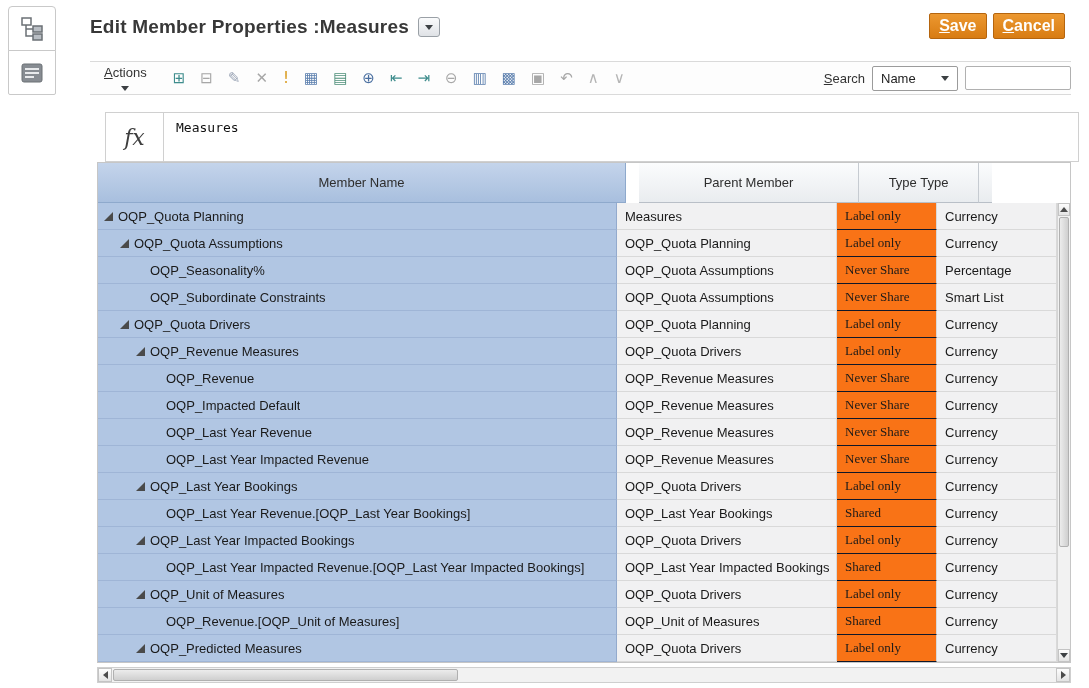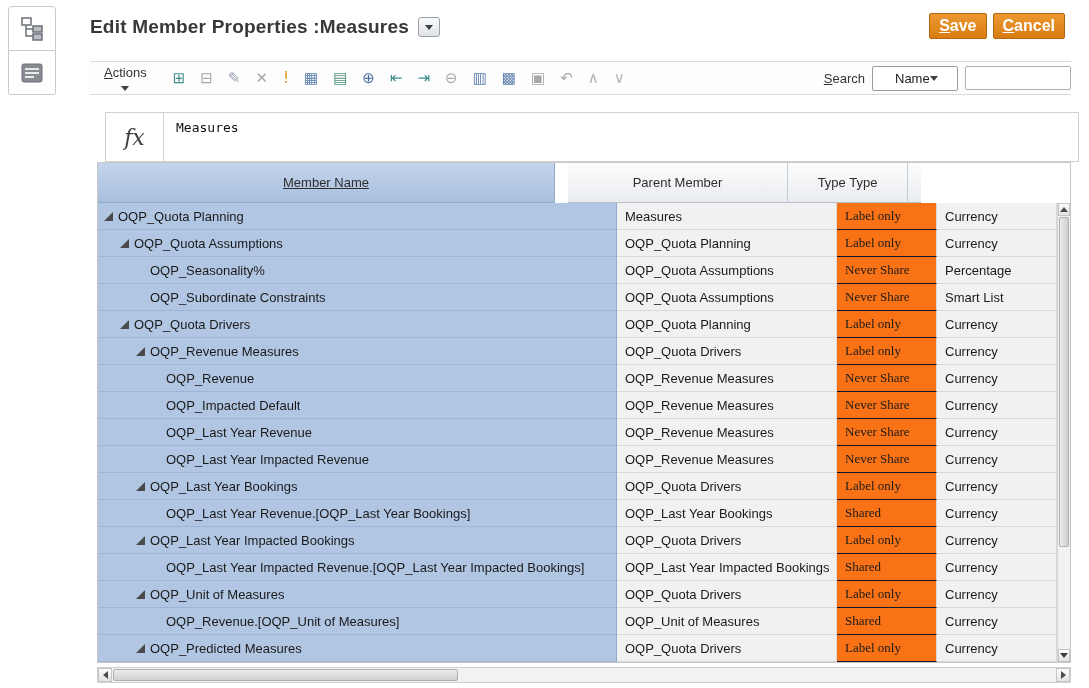--- a/index.html
+++ b/index.html
@@ -33,37 +33,37 @@
   .toolbar { position: absolute; left: 90px; top: 61px; width: 981px; height: 34px;
     border-top: 1px solid #dadada; border-bottom: 1px solid #dadada; background: #fdfdfd;
     display: flex; align-items: center; padding: 0 0 0 14px; }
   .actions-menu { display: flex; align-items: center; gap: 6px; font-size: 13px; color: #333; cursor: pointer; margin-right: 26px; flex-direction: column; }
   .tool-icons { display: flex; align-items: center; gap: 15px; }
   .tool-icon { font-size: 15px; line-height: 15px; color: #a7a7a7; cursor: pointer;
     font-family: "DejaVu Sans", sans-serif; }
   .search-cluster { margin-left: auto; display: flex; align-items: center; gap: 7px; }
   .search-label { font-size: 13px; color: #333; }
   .search-select { width: 86px; height: 25px; border: 1px solid #9b9b9b; border-radius: 2px; background: #fff;
-    display: flex; align-items: center; justify-content: space-between; padding: 0 22px; font-size: 13px; color: #222; cursor: pointer; }
+    display: flex; align-items: center; justify-content: space-between; padding: 0 8px; font-size: 13px; color: #222; cursor: pointer; }
   .search-input { width: 106px; height: 24px; border: 1px solid #b0b0b0; border-radius: 2px; background: #fff; font-size: 13px; padding: 0 5px; }
 
   
   .formula-bar { position: absolute; left: 105px; top: 112px; width: 974px; height: 50px;
     border: 1px solid #d0d0d0; background: #fff; display: flex; }
   .fx-box { width: 58px; border-right: 1px solid #d0d0d0; display: flex; align-items: center; justify-content: center;
     font-family: "DejaVu Serif", serif; font-style: italic; font-size: 22px; color: #3e3e3e; }
   .formula-text { padding: 7px 12px; font-family: "DejaVu Sans Mono", monospace; font-size: 13px; color: #101010; }
 
   
   .grid { position: absolute; left: 97px; top: 162px; width: 974px; height: 501px; border: 1px solid #c6c6c6; background: #fff; }
   .thead { display: flex; height: 40px; }
   .th { display: flex; align-items: center; justify-content: center; text-align: center;
     font-size: 13px; color: #2e2e2e; background: linear-gradient(#fbfcfd, #e9ecef);
     border-right: 1px solid #c6cbd1; border-bottom: 1px solid #b9bfc7; padding: 2px 4px; line-height: 15px; }
-  .th.member-h { width: 457px; background: linear-gradient(#c4d4eb, #a8bfde); border-right: 1px solid #8ea9cc; border-bottom: 1px solid #8ea9cc; text-decoration: underline; }
+  .th.member-h { width: 528px; background: linear-gradient(#c4d4eb, #a8bfde); border-right: 1px solid #8ea9cc; border-bottom: 1px solid #8ea9cc; }
   .th.parent-h { width: 220px; margin-left: 13px; }
   .th.storage-h { width: 100px; }
   .th.dtype-h { width: 120px; }
   .th.corner-h { width: 13px; border-right: none; padding: 0; }
 
   .tbody { position: relative; height: 459px; overflow: hidden; }
   .trow { display: flex; height: 27px; }
   .cell { font-size: 13px; color: #1a1a1a; display: flex; align-items: center; overflow: hidden; white-space: nowrap; }
   .cell.member { width: 519px; background: #b1c6e3; border-right: 1px solid #93aacd; border-bottom: 1px solid #9fb5d6; }
   .cell.parent { width: 220px; padding-left: 8px; background: #f1f1f2; border-right: 1px solid #d9d9d9; border-bottom: 1px solid #d9d9d9; }

